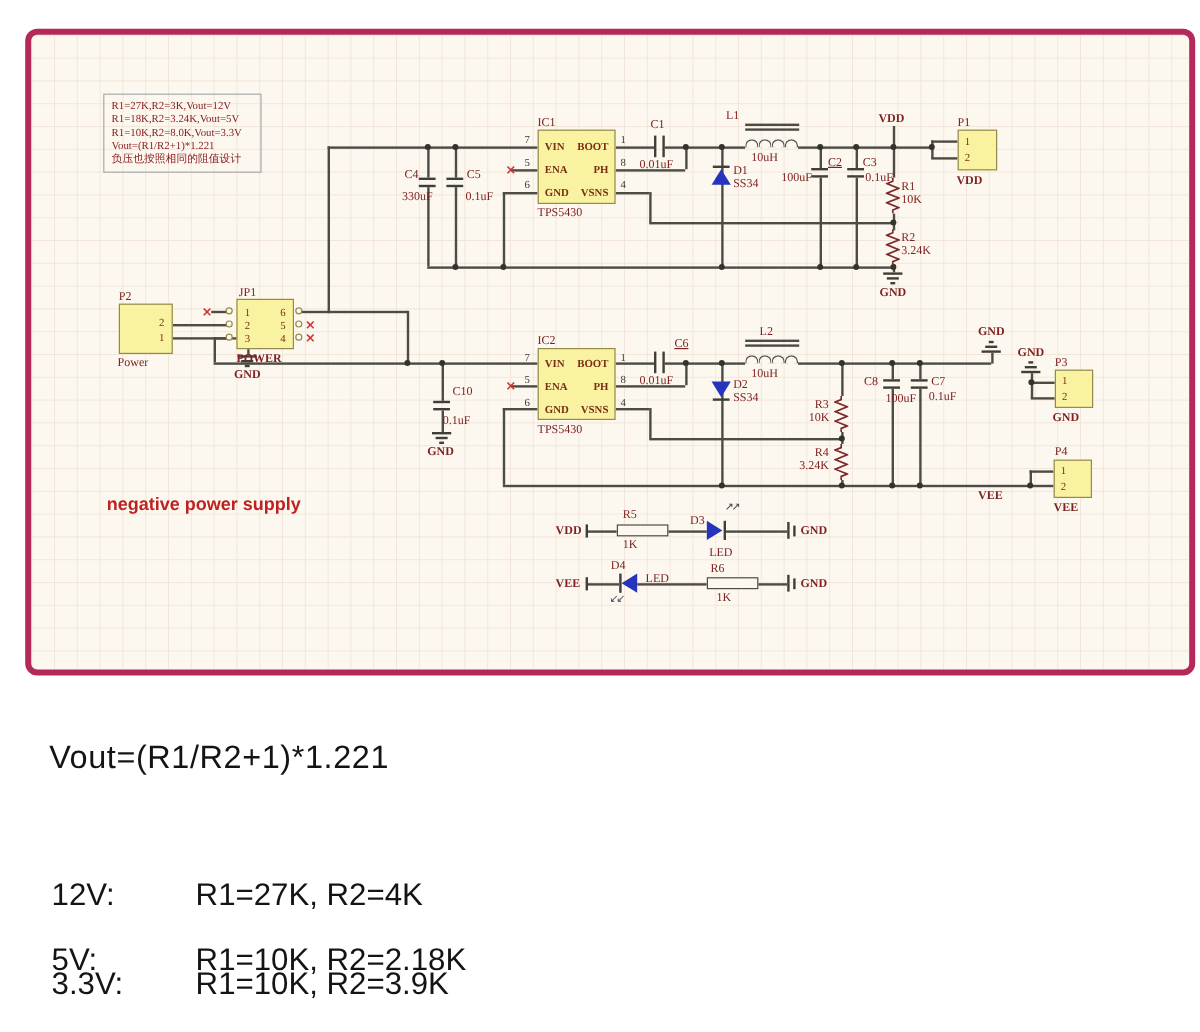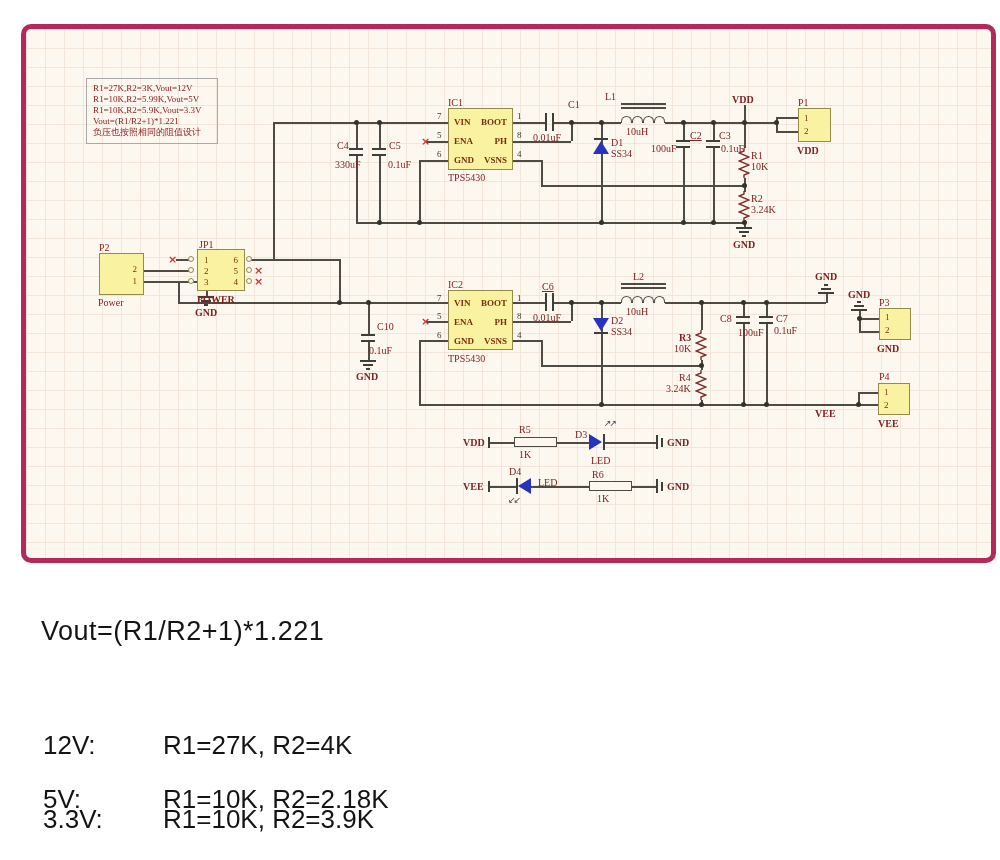--- a/index.html
+++ b/index.html
@@ -52,27 +52,28 @@
 </style>
 </head>
 <body>
 
 <div id="root">
 
   <div class="panel"></div>
 
   <div class="infobox">
     <span class="infoline">R1=27K,R2=3K,Vout=12V</span>
-    <span class="infoline">R1=10K,R2=5.99K,Vout=5V</span>
-    <span class="infoline">R1=10K,R2=5.9K,Vout=3.3V</span>
+    <span class="infoline">R1=18K,R2=3.24K,Vout=5V</span>
+    <span class="infoline">R1=10K,R2=8.0K,Vout=3.3V</span>
     <span class="infoline">Vout=(R1/R2+1)*1.221</span>
     <span class="infoline gray">负压也按照相同的阻值设计</span>
   </div>
 
   <div class="rednote" style="left:78px;top:408px;">
+    <span style="display:block">negative power supply</span>
   </div>
 
   <div class="w wh" style="left:262px;top:122px;width:175px;"></div>
   <div class="w wv" style="left:262px;top:122px;height:138px;"></div>
   <div class="w wh" style="left:240px;top:259px;width:24px;"></div>
   <div class="w wh" style="left:262px;top:259px;width:67px;"></div>
   <div class="w wv" style="left:328px;top:259px;height:44px;"></div>
   <div class="w wv" style="left:345px;top:122px;height:26px;"></div>
   <div class="w wv" style="left:345px;top:156px;height:66px;"></div>
   <div class="w wv" style="left:368px;top:122px;height:26px;"></div>
@@ -210,40 +211,40 @@
   <div class="plate" style="left:338px;top:154px;width:14px;height:2px;"></div>
   <div class="lb" style="left:326px;top:140px;">C4</div>
   <div class="lb" style="left:324px;top:159px;">330uF</div>
   <div class="plate" style="left:361px;top:148px;width:14px;height:2px;"></div>
   <div class="plate" style="left:361px;top:154px;width:14px;height:2px;"></div>
   <div class="lb" style="left:378px;top:140px;">C5</div>
   <div class="lb" style="left:377px;top:159px;">0.1uF</div>
 
   <div class="plate" style="left:534px;top:113px;width:2px;height:18px;"></div>
   <div class="plate" style="left:541px;top:113px;width:2px;height:18px;"></div>
-  <div class="lb" style="left:557px;top:99px;">C1</div>
+  <div class="lb" style="left:531px;top:99px;">C1</div>
   <div class="lb" style="left:522px;top:132px;">0.01uF</div>
 
   <div class="plate" style="left:665px;top:140px;width:14px;height:2px;"></div>
   <div class="plate" style="left:665px;top:146px;width:14px;height:2px;"></div>
   <div class="lb" style="left:679px;top:130px;text-decoration:underline;">C2</div>
   <div class="lb" style="left:640px;top:143px;">100uF</div>
   <div class="plate" style="left:695px;top:140px;width:14px;height:2px;"></div>
   <div class="plate" style="left:695px;top:146px;width:14px;height:2px;"></div>
   <div class="lb" style="left:708px;top:130px;">C3</div>
   <div class="lb" style="left:710px;top:143px;">0.1uF</div>
 
   <div class="plate" style="left:350px;top:334px;width:14px;height:2px;"></div>
   <div class="plate" style="left:350px;top:340px;width:14px;height:2px;"></div>
   <div class="lb" style="left:366px;top:321px;">C10</div>
   <div class="lb" style="left:358px;top:345px;">0.1uF</div>
 
   <div class="plate" style="left:534px;top:293px;width:2px;height:18px;"></div>
   <div class="plate" style="left:541px;top:293px;width:2px;height:18px;"></div>
-  <div class="lb" style="left:531px;top:281px;text-decoration:underline;">C6</div>
+  <div class="lb" style="left:551px;top:281px;text-decoration:underline;">C6</div>
   <div class="lb" style="left:522px;top:312px;">0.01uF</div>
 
   <div class="plate" style="left:725px;top:316px;width:14px;height:2px;"></div>
   <div class="plate" style="left:725px;top:322px;width:14px;height:2px;"></div>
   <div class="lb" style="left:709px;top:313px;">C8</div>
   <div class="lb" style="left:727px;top:327px;">100uF</div>
   <div class="plate" style="left:748px;top:316px;width:14px;height:2px;"></div>
   <div class="plate" style="left:748px;top:322px;width:14px;height:2px;"></div>
   <div class="lb" style="left:765px;top:313px;">C7</div>
   <div class="lb" style="left:763px;top:325px;">0.1uF</div>
@@ -282,21 +283,21 @@
   <div class="lb" style="left:740px;top:150px;">R1</div>
   <div class="lb" style="left:740px;top:161px;">10K</div>
   <svg class="rz" style="left:727px;top:191px;" width="12" height="30" viewBox="0 0 12 30">
       <polyline points="6,0 6,3 1,5 11,9 1,13 11,17 1,21 11,25 6,27 6,30" fill="none" stroke="#7c2a2a" stroke-width="1.4"></polyline>
     </svg>
   <div class="lb" style="left:740px;top:193px;">R2</div>
   <div class="lb" style="left:740px;top:204px;">3.24K</div>
   <svg class="rz" style="left:684px;top:330px;" width="12" height="30" viewBox="0 0 12 30">
       <polyline points="6,0 6,3 1,5 11,9 1,13 11,17 1,21 11,25 6,27 6,30" fill="none" stroke="#7c2a2a" stroke-width="1.4"></polyline>
     </svg>
-  <div class="lb" style="left:668px;top:332px;font-weight:bold;">R3</div>
+  <div class="lb" style="left:668px;top:332px;">R3</div>
   <div class="lb" style="left:663px;top:343px;">10K</div>
   <svg class="rz" style="left:684px;top:370px;" width="12" height="30" viewBox="0 0 12 30">
       <polyline points="6,0 6,3 1,5 11,9 1,13 11,17 1,21 11,25 6,27 6,30" fill="none" stroke="#7c2a2a" stroke-width="1.4"></polyline>
     </svg>
   <div class="lb" style="left:668px;top:372px;">R4</div>
   <div class="lb" style="left:655px;top:383px;">3.24K</div>
 
   <div class="lb net" style="left:721px;top:94px;">VDD</div>
 
   <div class="plate" style="left:725px;top:227px;width:16px;height:2px;"></div>

